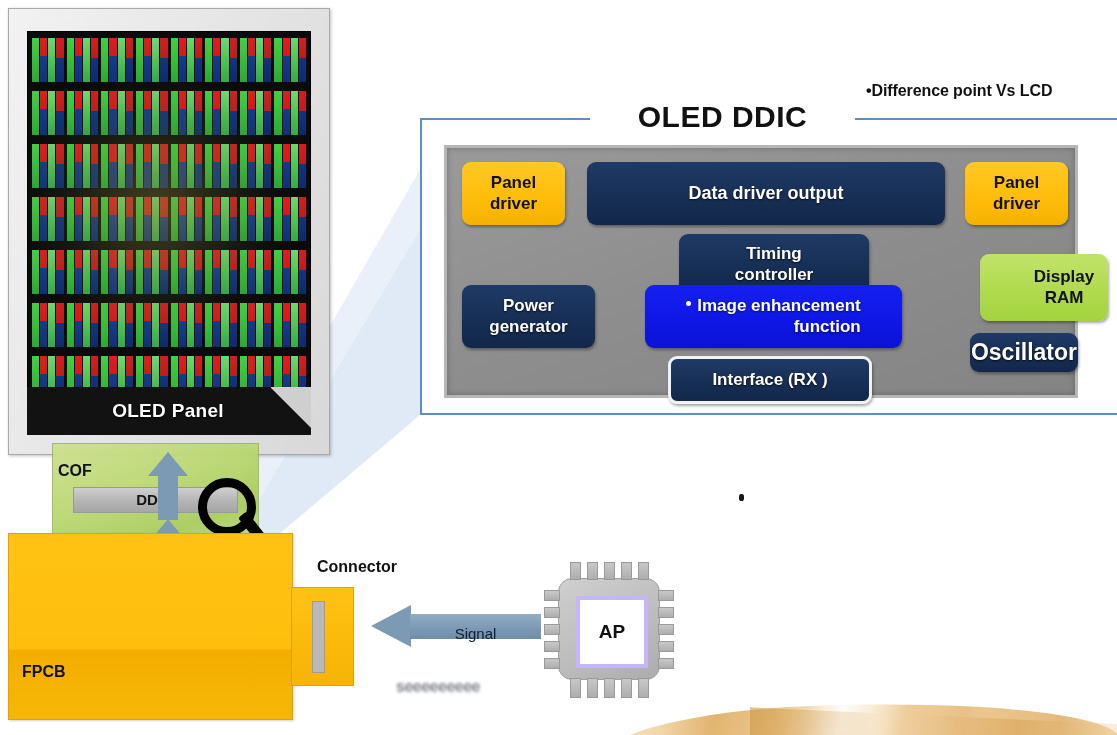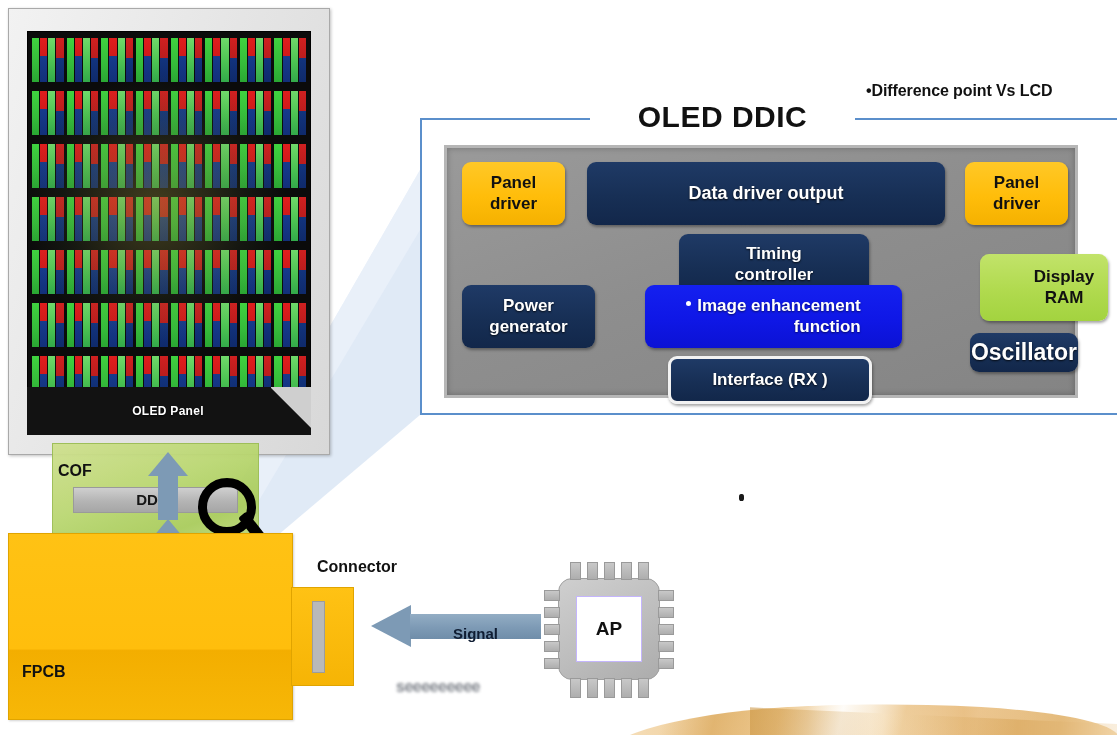--- a/index.html
+++ b/index.html
@@ -33,21 +33,21 @@
   .pxcell{flex:1 1 0;height:100%;display:flex;gap:1px;}
   .sub{flex:1 1 0;height:100%;}
   .sub.g{background:linear-gradient(180deg,#3fd23f 0%,#35bb3a 60%,#2aa733 100%);}
   .sub.rb{background:linear-gradient(180deg,#e01d1d 0%,#d01a1a 42%,#163a8c 42%,#12307a 100%);}
   .sub.g2{background:linear-gradient(180deg,#6fd96a 0%,#4cc352 55%,#33a94a 100%);}
   .sub.rb2{background:linear-gradient(180deg,#d02020 0%,#bb1d1d 45%,#12347f 45%,#0f2a6b 100%);}
   .screen .haze{position:absolute;inset:0;pointer-events:none;
     background:radial-gradient(ellipse 60% 45% at 45% 46%,rgba(150,140,60,.40),rgba(90,110,60,.12) 55%,rgba(0,0,0,0) 78%);}
   .panel-label{position:absolute;left:18px;top:378px;width:282px;height:48px;background:#121212;
     display:flex;align-items:center;justify-content:center;}
-  .panel-label span{color:#fff;font-weight:bold;font-size:12px;letter-spacing:.3px;
+  .panel-label span{color:#fff;font-weight:bold;font-size:19px;letter-spacing:.3px;
     text-shadow:0 1px 2px rgba(0,0,0,.9);}
   .panel-corner{position:absolute;left:262px;top:378px;width:40px;height:48px;
     background:linear-gradient(225deg,#cfcfcf 0%,#cfcfcf 46%,#121212 47%);}
 
   
   .cof{position:absolute;left:52px;top:443px;width:205px;height:100px;
     background:linear-gradient(160deg,#cfe08f 0%,#bcd874 40%,#a9cc5c 75%,#c3dc86 100%);
     border:1px solid #9bbd52;opacity:.95;}
   .cof-label{position:absolute;left:58px;top:462px;font-weight:bold;font-size:16px;color:#111;}
   .ddic-bar{position:absolute;left:73px;top:487px;width:163px;height:24px;
@@ -81,27 +81,27 @@
     border-bottom:24px solid #7d9ab5;}
   .uarrow .tail{width:20px;margin:0 auto;background:#7d9ab5;}
 
   
   .sigarrow{position:absolute;left:371px;top:605px;width:170px;height:43px;}
   .sig-head{position:absolute;left:0;top:0;width:0;height:0;
     border-top:21.5px solid transparent;border-bottom:21.5px solid transparent;border-right:40px solid #7d9ab5;}
   .sig-body{position:absolute;left:39px;top:9px;width:131px;height:25px;
     background:linear-gradient(180deg,#93adc4,#7d9ab5 55%,#6f8da9);}
   .sig-text{position:absolute;left:39px;top:9px;width:131px;height:38px;display:flex;
-    align-items:center;justify-content:center;font-weight:bold;font-size:15px;color:#0f1d33;}
+    align-items:center;justify-content:center;font-weight:normal;font-size:15px;color:#0f1d33;}
 
   
   .ap{position:absolute;left:558px;top:578px;width:100px;height:100px;
     background:linear-gradient(150deg,#cfcfcf,#bdbdbd 55%,#acacac);
     border-radius:14px;border:1px solid #9f9f9f;}
-  .ap-core{position:absolute;left:576px;top:596px;width:64px;height:64px;background:#fff;border:1px solid #c4b5fd;}
+  .ap-core{position:absolute;left:576px;top:596px;width:64px;height:64px;background:#fff;border:4px solid #c4b5fd;}
   .ap-core span{display:block;text-align:center;line-height:64px;font-weight:bold;font-size:19px;color:#111;}
   .pin{position:absolute;background:linear-gradient(180deg,#c8c8c8,#aeaeae);border:1px solid #9a9a9a;}
   .blurtext{position:absolute;left:396px;top:678px;font-weight:bold;font-size:16px;color:#6a6f78;
     filter:blur(1.6px);letter-spacing:-.5px;opacity:.85;}
   .center-dot{position:absolute;left:739px;top:494px;width:5px;height:7px;background:#1a1a1a;border-radius:40%;}
 
   
   .ddic-frame{position:absolute;left:420px;top:118px;width:712px;height:297px;
     border:2px solid #5b8fcb;border-right:none;box-sizing:border-box;background:transparent;}
   .frame-gap{position:absolute;left:590px;top:104px;width:265px;height:30px;background:#fff;}

